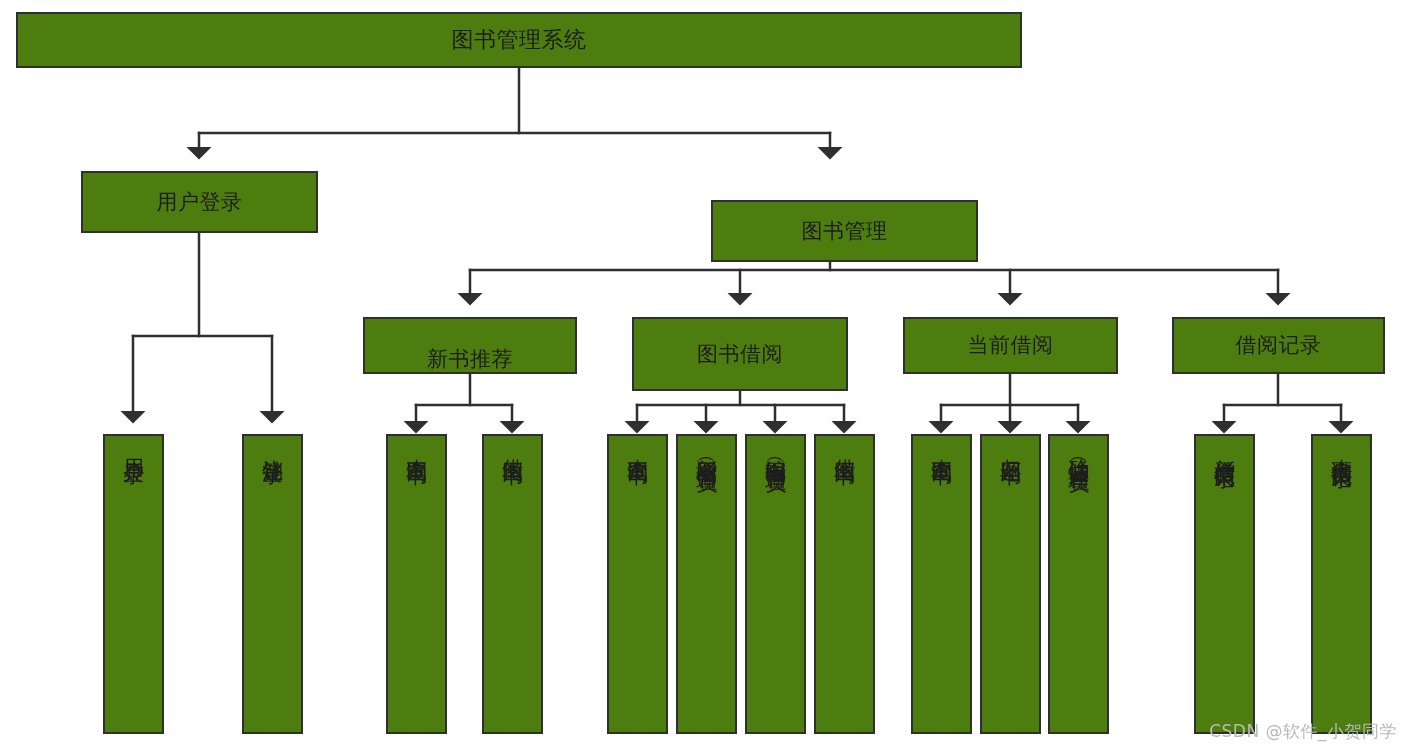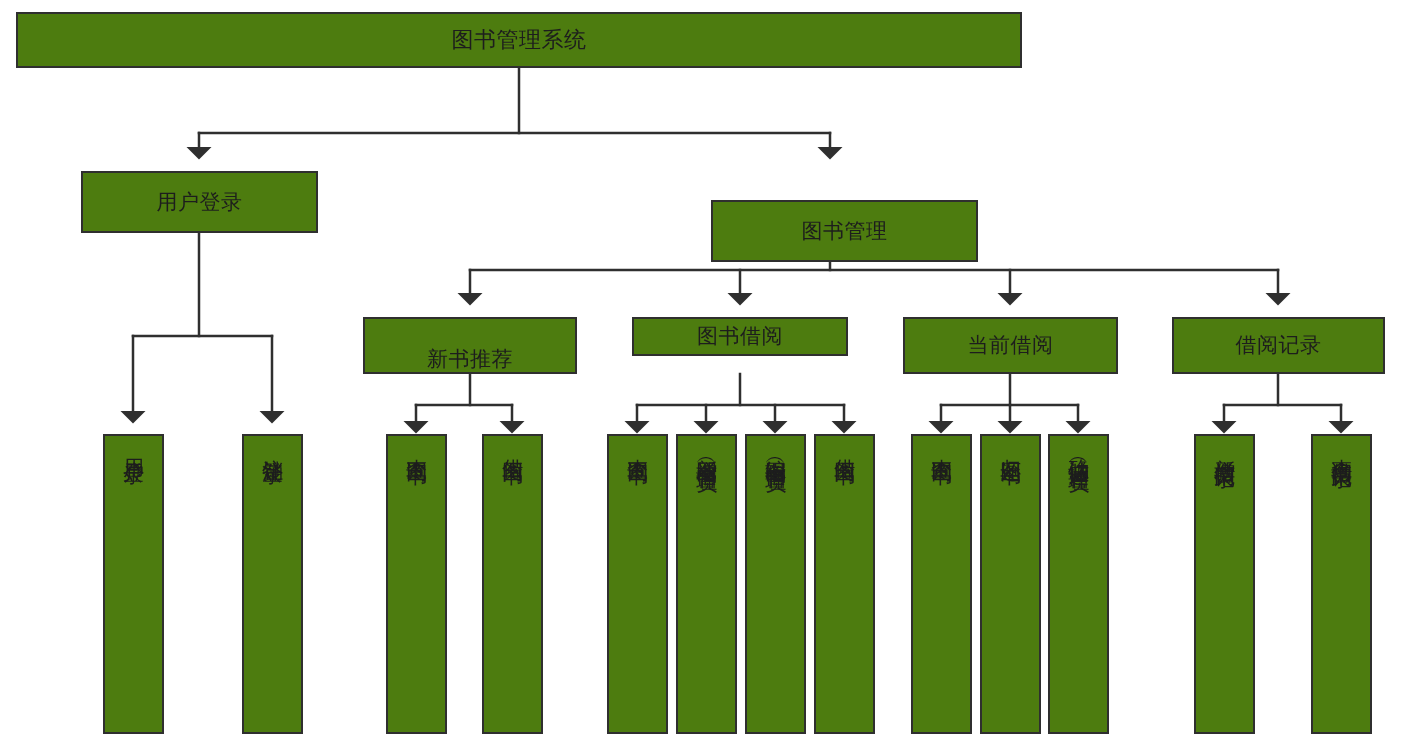--- a/index.html
+++ b/index.html
@@ -130,21 +130,21 @@
   </div>
 
   <div class="node horiz" style="left:711px; top:171px; width:267px; height:62px;margin-top:29px;">
     <span class="lbl">图书管理</span>
   </div>
 
   <div class="node horiz" style="left:363px; top:317px; width:214px; height:57px;align-items:flex-end;">
     <span class="lbl">新书推荐</span>
   </div>
 
-  <div class="node horiz" style="left:632px; top:317px; width:216px; height:39px;">
+  <div class="node horiz" style="left:632px; top:317px; width:216px; height:74px;">
     <span class="lbl">图书借阅</span>
   </div>
 
   <div class="node horiz" style="left:1172px; top:317px; width:213px; height:57px;">
     <span class="lbl">借阅记录</span>
   </div>
 
   <div class="node horiz" style="left:903px; top:317px; width:215px; height:57px;">
     <span class="lbl">当前借阅</span>
   </div>
@@ -194,14 +194,15 @@
   </div>
 
   <div class="node vert" style="left:1194px; top:434px; width:61px; height:300px;">
     <span class="lbl">新增借阅记录</span>
   </div>
 
   <div class="node vert" style="left:1311px; top:434px; width:61px; height:300px;">
     <span class="lbl">查询借阅记录</span>
   </div>
 
+  <div class="watermark">CSDN @软件_小贺同学</div>
 
 </div>
 
 </body></html>

